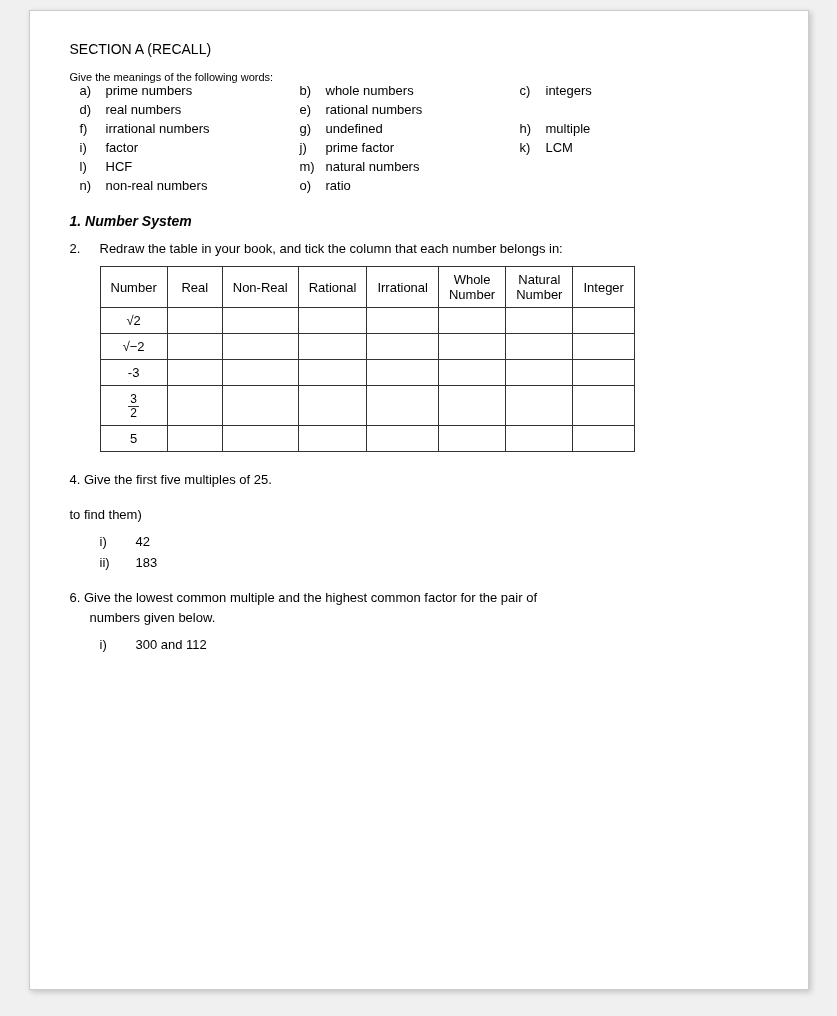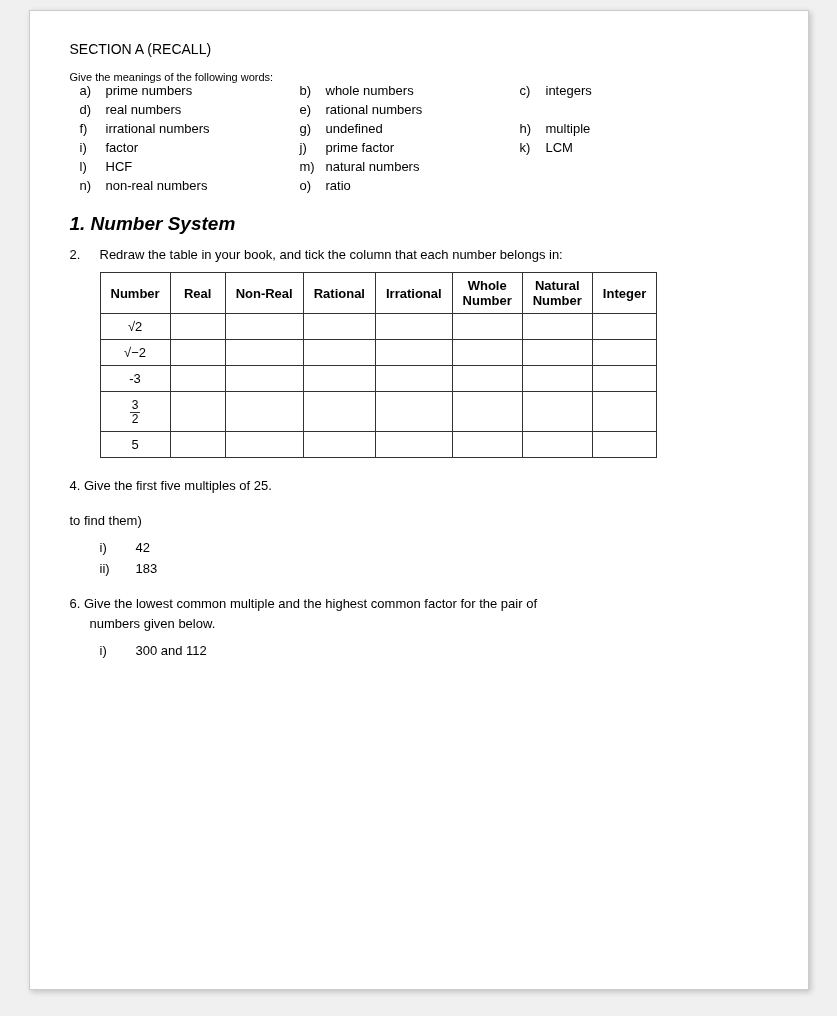--- a/index.html
+++ b/index.html
@@ -45,21 +45,21 @@
       gap: 8px;
       font-size: 13px;
     }
     .vocab-label {
       min-width: 18px;
       font-style: normal;
     }
     .number-system-title {
       font-weight: bold;
       font-style: italic;
-      font-size: 19px;
+      font-size: 14px;
       margin-top: 20px;
       margin-bottom: 12px;
     }
     .question-row {
       display: flex;
       gap: 10px;
       margin-bottom: 10px;
       font-size: 13px;
     }
     .q-num {
@@ -72,21 +72,21 @@
       font-size: 13px;
     }
     table.number-table th,
     table.number-table td {
       border: 1px solid #333;
       padding: 5px 10px;
       text-align: center;
       min-width: 55px;
     }
     table.number-table th {
-      font-weight: bold;
+      font-weight: normal;
     }
     .fraction {
       display: inline-flex;
       flex-direction: column;
       align-items: center;
       font-size: 12px;
       line-height: 1.1;
     }
     .fraction .num {
       border-bottom: 1px solid #333;

